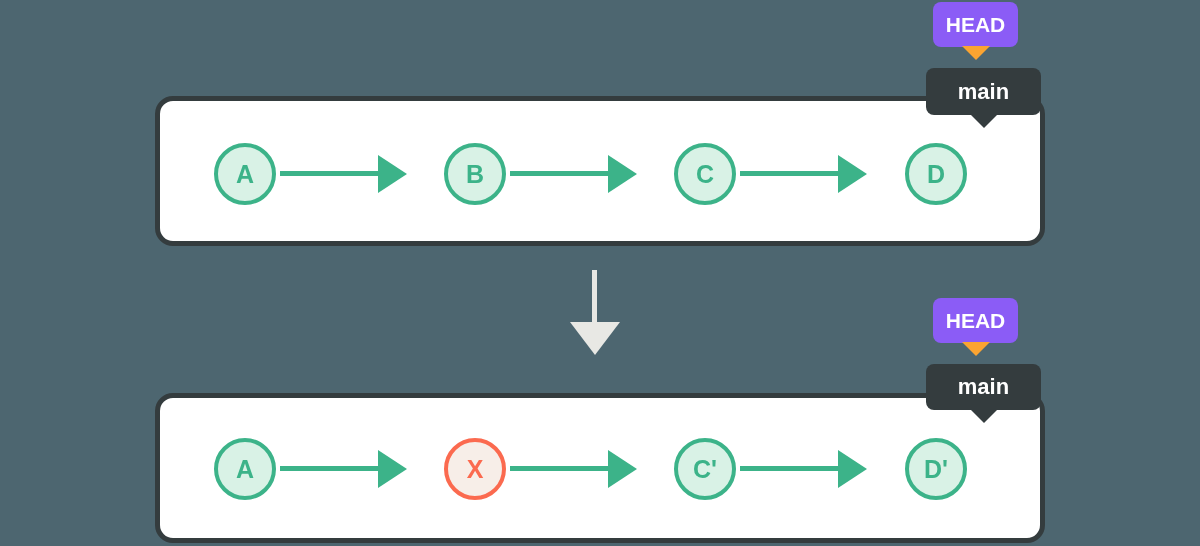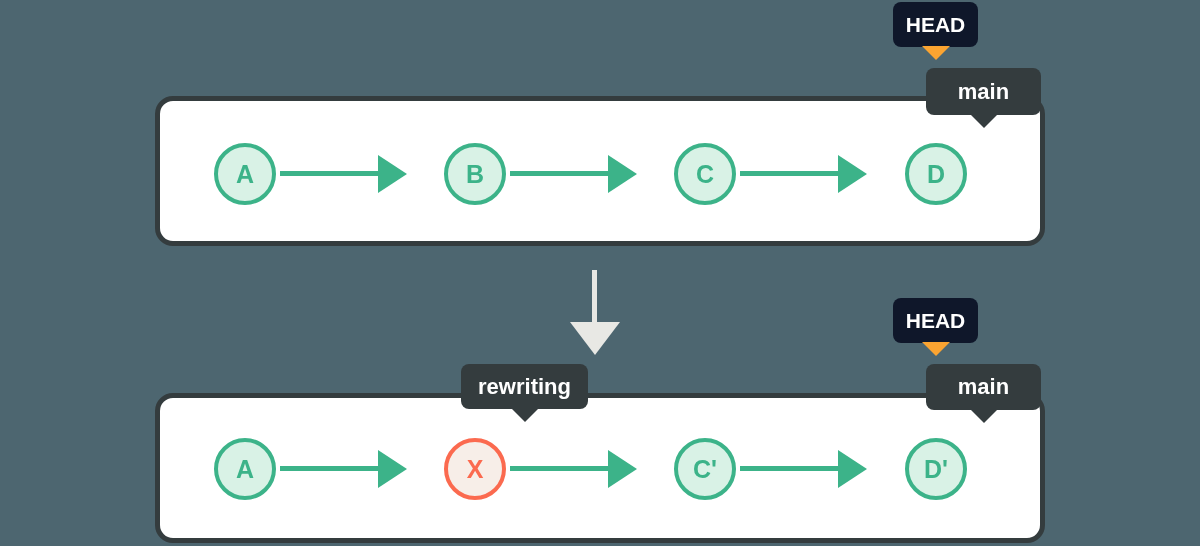--- a/index.html
+++ b/index.html
@@ -113,21 +113,22 @@
     color: #ffffff;
     font-weight: bold;
     box-sizing: border-box;
     white-space: nowrap;
   }
   .badge-dark {
     background: #343c3e;
     margin-left: 48px;
   }
   .badge-orange {
-    background: #0f172a;
+    background: #8b5cf6;
+    margin-left: 40px;
   }
   .badge .tail {
     position: absolute;
     bottom: -13px;
     left: 50%;
     margin-left: -14px;
     width: 0;
     height: 0;
     border-left: 14px solid transparent;
     border-right: 14px solid transparent;
@@ -193,24 +194,20 @@
   <div class="node rewritten" style="left:444px; top:438px;">
     <span>X</span>
   </div>
   <div class="node normal" style="left:674px; top:438px;">
     <span>C'</span>
   </div>
   <div class="node normal" style="left:905px; top:438px;">
     <span>D'</span>
   </div>
 
-  <div class="badge badge-dark" style="left:413px; top:364px; width:127px; height:45px; font-size:22px;">
-    <span>rewriting</span>
-    <span class="tail"></span>
-  </div>
 
   <div class="badge badge-dark" style="left:878px; top:364px; width:115px; height:46px; font-size:22px;">
     <span>main</span>
     <span class="tail"></span>
   </div>
   <div class="badge badge-orange" style="left:893px; top:298px; width:85px; height:45px; font-size:21px;">
     <span>HEAD</span>
     <span class="tail"></span>
   </div>
 

